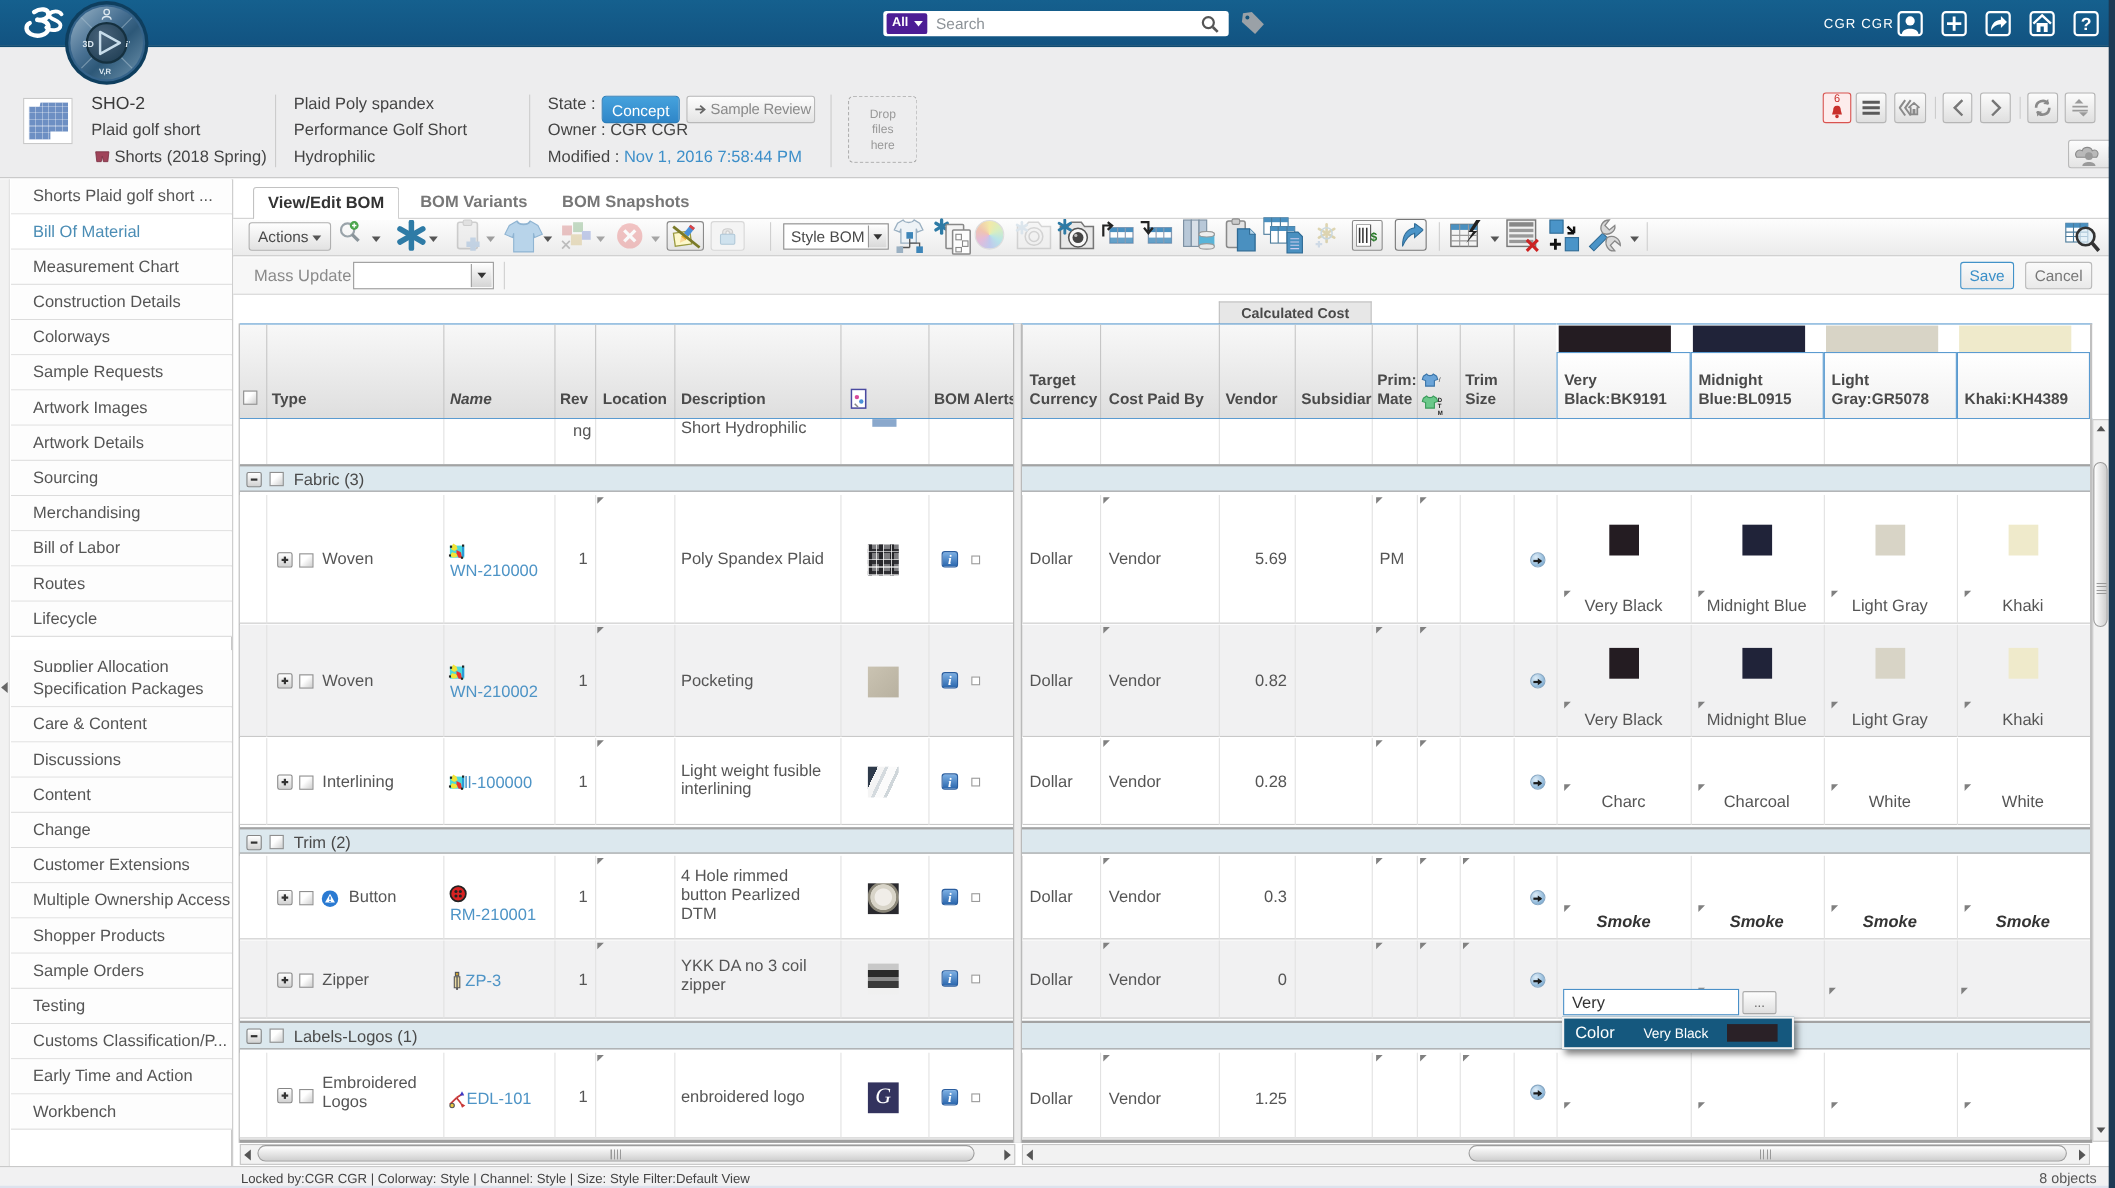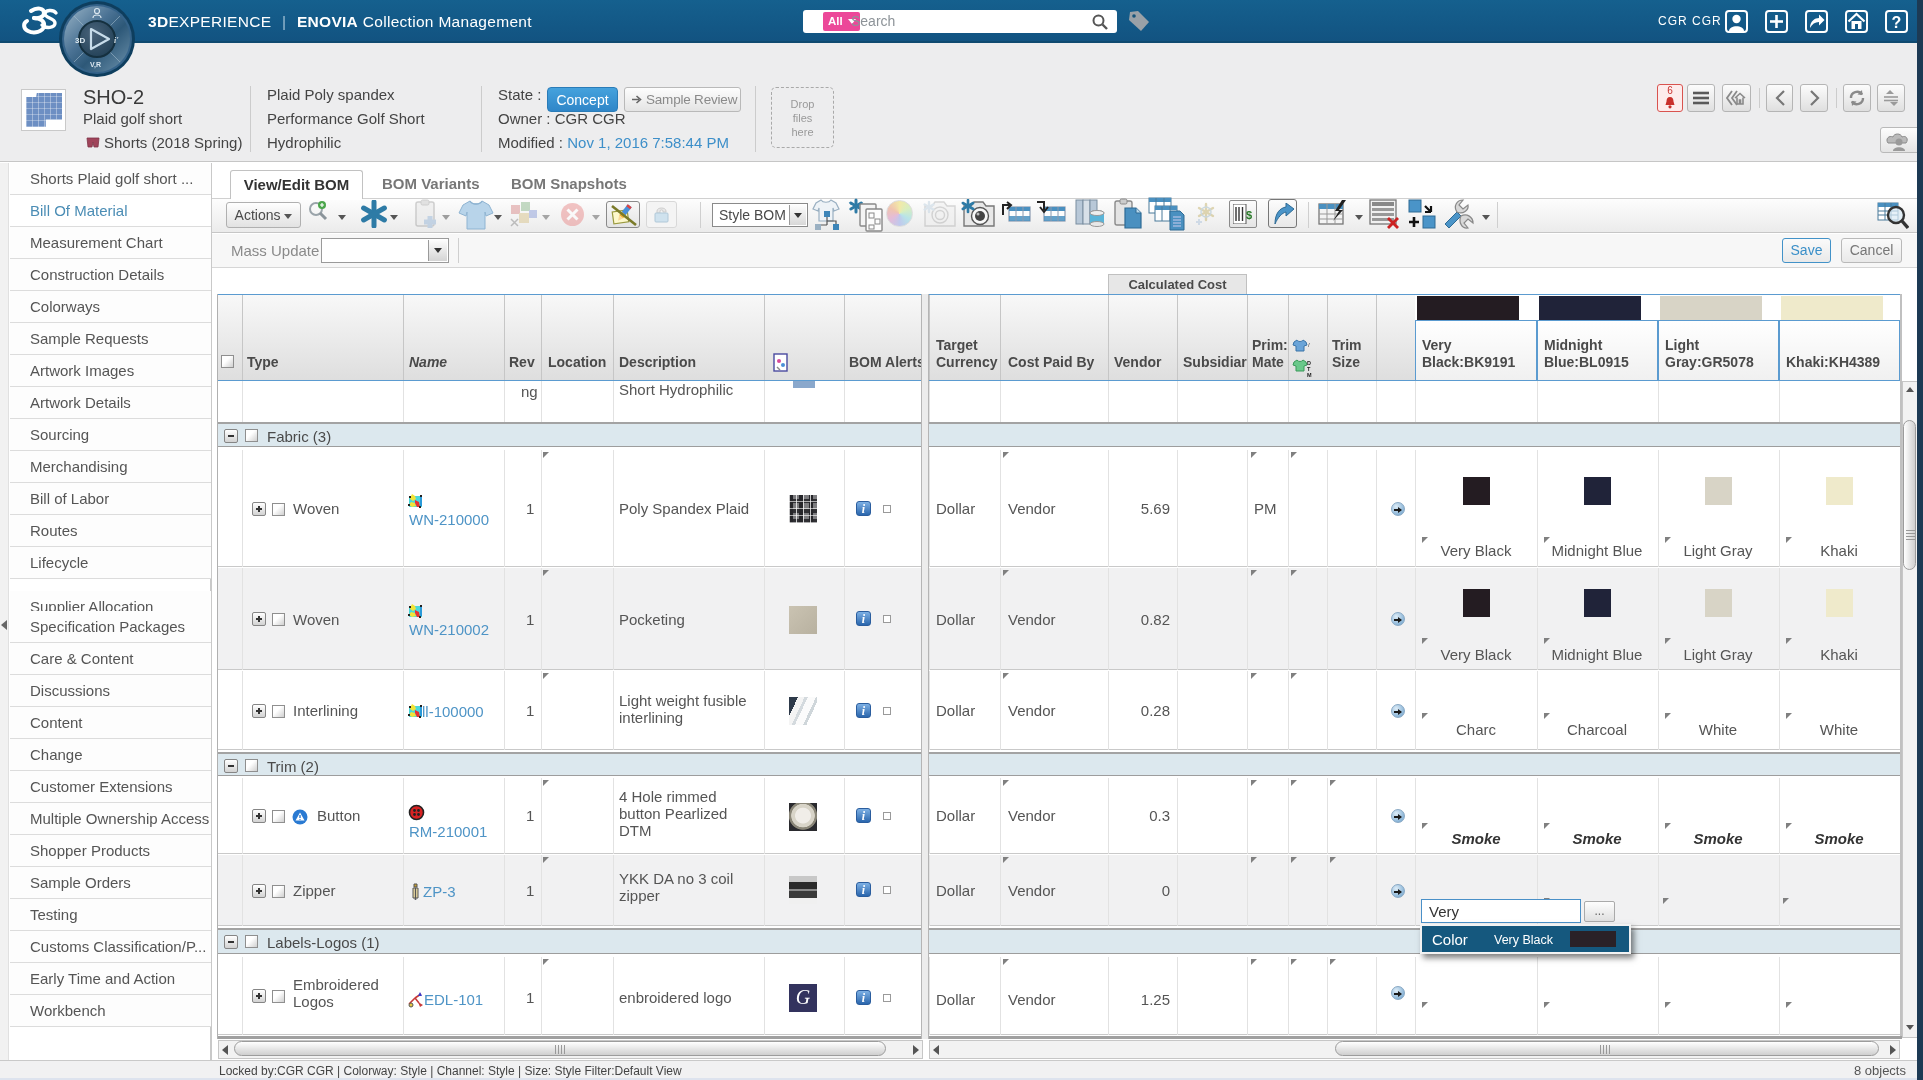--- a/index.html
+++ b/index.html
@@ -9,21 +9,21 @@
 .tri-u{width:0;height:0;border-left:4px solid transparent;border-right:4px solid transparent;border-bottom:5px solid #555;}
 .tri-l{width:0;height:0;border-top:5px solid transparent;border-bottom:5px solid transparent;border-right:6px solid #444;}
 .tri-r{width:0;height:0;border-top:5px solid transparent;border-bottom:5px solid transparent;border-left:6px solid #444;}
 .cmark{position:absolute;width:0;height:0;border-left:6px solid #808080;border-bottom:6px solid transparent;}
 
 .topbar{position:absolute;left:0;top:0;width:1923px;height:43px;background:linear-gradient(#15608e,#125381);border-bottom:2px solid #0f4a70;}
 .brand{position:absolute;left:148px;top:0;height:43px;line-height:43px;color:#fff;font-size:15.5px;letter-spacing:.3px;white-space:nowrap;}
 .brand b{font-weight:bold;}
 .brand .sep{color:#9fc0d4;font-weight:300;padding:0 6px;}
 .searchbox{position:absolute;left:803px;top:10px;width:314px;height:23px;background:#fff;border-radius:3px;}
-.allbtn{position:absolute;left:20px;top:2px;width:37px;height:19px;background:#ec4899;border-radius:2px;color:#fff;font-size:11.5px;font-weight:bold;line-height:19px;padding-left:5px;}
+.allbtn{position:absolute;left:3px;top:2px;width:37px;height:19px;background:#4c1d95;border-radius:2px;color:#fff;font-size:11.5px;font-weight:bold;line-height:19px;padding-left:5px;}
 .allbtn .tri-d{position:absolute;right:4px;top:7px;border-top-color:#fff;border-left-width:4px;border-right-width:4px;}
 .searchph{position:absolute;left:48px;top:3px;font-size:14px;color:#8d9398;}
 .topicon{position:absolute;top:10px;width:23px;height:23px;border:2px solid #fff;border-radius:4px;}
 .usr{position:absolute;left:1658px;top:0;height:43px;line-height:43px;color:#fff;font-size:12px;letter-spacing:1px;}
 
 .infobar{position:absolute;left:0;top:43px;width:1923px;height:119px;background:#ededee;border-bottom:1px solid #c6c6c6;}
 .it{position:absolute;font-size:15px;color:#444;white-space:nowrap;}
 .vsep{position:absolute;width:1px;background:#ccc;}
 .btn{position:absolute;background:linear-gradient(#fdfdfd,#e4e4e4);border:1px solid #b9b9b9;border-radius:3px;color:#555;}
 .dropbox{position:absolute;left:771px;top:87px;width:63px;height:61px;border:1px dashed #a9a9a9;border-radius:5px;color:#999;font-size:11px;text-align:center;line-height:14px;padding-top:9px;}
@@ -98,21 +98,20 @@
         <line x1="63" y1="63" x2="51" y2="51"></line>
       </g>
 <circle cx="40" cy="40" r="18" fill="url(#cg2)" stroke="#15303f" stroke-width="2"></circle>
 <path d="M34,30 L52,40 L34,50 Z" fill="none" stroke="#c7dcea" stroke-width="2.2" stroke-linejoin="round"></path>
 <text x="18" y="44" font-size="8" font-weight="bold" fill="#dce8f0" font-family="Liberation Sans">3D</text>
 <text x="57" y="44" font-size="8" font-weight="bold" font-style="italic" fill="#dce8f0" font-family="Liberation Serif">i'</text>
 <text x="33" y="68" font-size="7" font-weight="bold" fill="#dce8f0" font-family="Liberation Sans">V,R</text>
 <circle cx="40" cy="12" r="2.5" fill="none" stroke="#dce8f0" stroke-width="1.2"></circle>
 <path d="M36,19 C36,15 44,15 44,19" fill="none" stroke="#dce8f0" stroke-width="1.2"></path>
 </svg>
-<div class="brand"><b>3D</b>EXPERIENCE <span class="sep">|</span> <b>ENOVIA</b>&nbsp;Collection Management</div>
 <div class="searchbox">
       <div class="allbtn">All<div class="tri-d"></div></div>
       <div class="searchph">Search</div>
 <svg class="abs" style="left:288px;top:3px;" width="18" height="18" viewBox="0 0 18 18">
         <circle cx="7.5" cy="7.5" r="5" fill="none" stroke="#555" stroke-width="2"></circle>
         <line x1="11.5" y1="11.5" x2="16" y2="16" stroke="#555" stroke-width="2.4"></line>
       </svg>
     </div>
 <svg class="abs" style="left:1127px;top:9px;" width="25" height="25" viewBox="0 0 25 25">
 <path d="M11,2 L22,13 L14,22 L2,11 L3,3 Z" fill="#9aa1a7"></path>
@@ -134,21 +133,21 @@
         <path d="M1.5,9.5 L9.5,2 L17.5,9.5" fill="none" stroke="#fff" stroke-width="2.2"></path>
         <path d="M4.5,9 L4.5,17 L8,17 L8,12 L11,12 L11,17 L14.5,17 L14.5,9" fill="#fff"></path>
       </svg></div>
 <div class="topicon" style="left:1885px;line-height:21px;text-align:center;color:#fff;font-weight:bold;font-size:16px;font-family:'Liberation Sans';">?</div>
 <div class="infobar"></div>
 <div class="abs" style="left:21px;top:89px;width:45px;height:42px;background:#fff;border:1px solid #c9c9c9;">
 <div class="abs" style="left:4px;top:3px;width:36px;height:34px;background:
 repeating-linear-gradient(90deg,rgba(255,255,255,.35) 0 1px,transparent 1px 6px),
 repeating-linear-gradient(0deg,rgba(255,255,255,.3) 0 1px,transparent 1px 6px),#6d8fc3;clip-path:polygon(0 12%,28% 12%,30% 0,100% 0,100% 78%,55% 78%,55% 100%,0 100%);"></div>
     </div>
-<div class="it" style="left:83px;top:86px;font-size:20px;color:#3a3a3a;">SHO-2</div>
+<div class="it" style="left:83px;top:86px;font-size:16px;color:#3a3a3a;">SHO-2</div>
 <div class="it" style="left:83px;top:110px;">Plaid golf short</div>
 <svg class="abs" style="left:86px;top:136px;" width="14" height="12" viewBox="0 0 14 12">
       <path d="M1,2 L13,2 L12,11 L8,11 L7,6 L6,11 L2,11 Z" fill="#a0445a" stroke="#7d3346" stroke-width="0.8"></path>
     </svg>
 <div class="it" style="left:104px;top:134px;">Shorts (2018 Spring)</div>
 <div class="vsep" style="left:250px;top:86px;height:66px;"></div>
 <div class="it" style="left:267px;top:86px;">Plaid Poly spandex</div>
 <div class="it" style="left:267px;top:110px;">Performance Golf Short</div>
 <div class="it" style="left:267px;top:134px;">Hydrophilic</div>
 <div class="vsep" style="left:481px;top:86px;height:66px;"></div>

